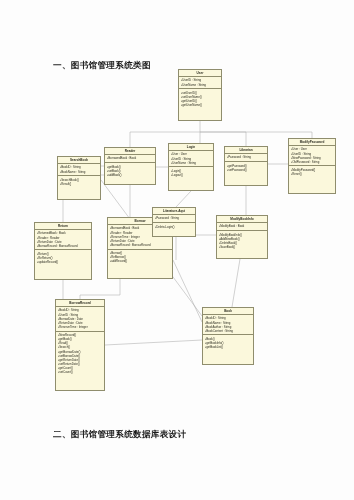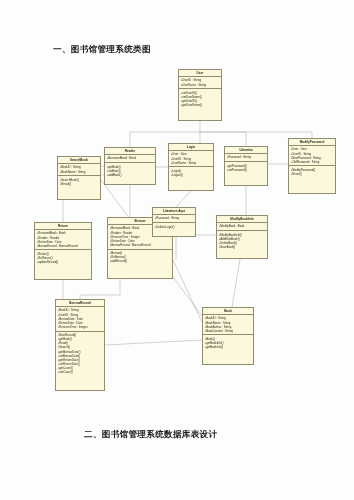--- a/index.html
+++ b/index.html
@@ -22,22 +22,22 @@
   }
   .heading {
     position: absolute;
     left: 53px;
     font-size: 8.6px;
     font-weight: bold;
     letter-spacing: 0.3px;
     color: #1a1a1a;
     white-space: nowrap;
   }
-  #heading-top { top: 44px; }
-  #heading-bottom { top: 429px; margin-left: 31px; }
+  #heading-top { top: 60px; }
+  #heading-bottom { top: 429px; }
 
   .diagram {
     position: absolute;
     left: 0;
     top: 60px;
     width: 354px;
     height: 355px;
   }
   .edges {
     position: absolute;

